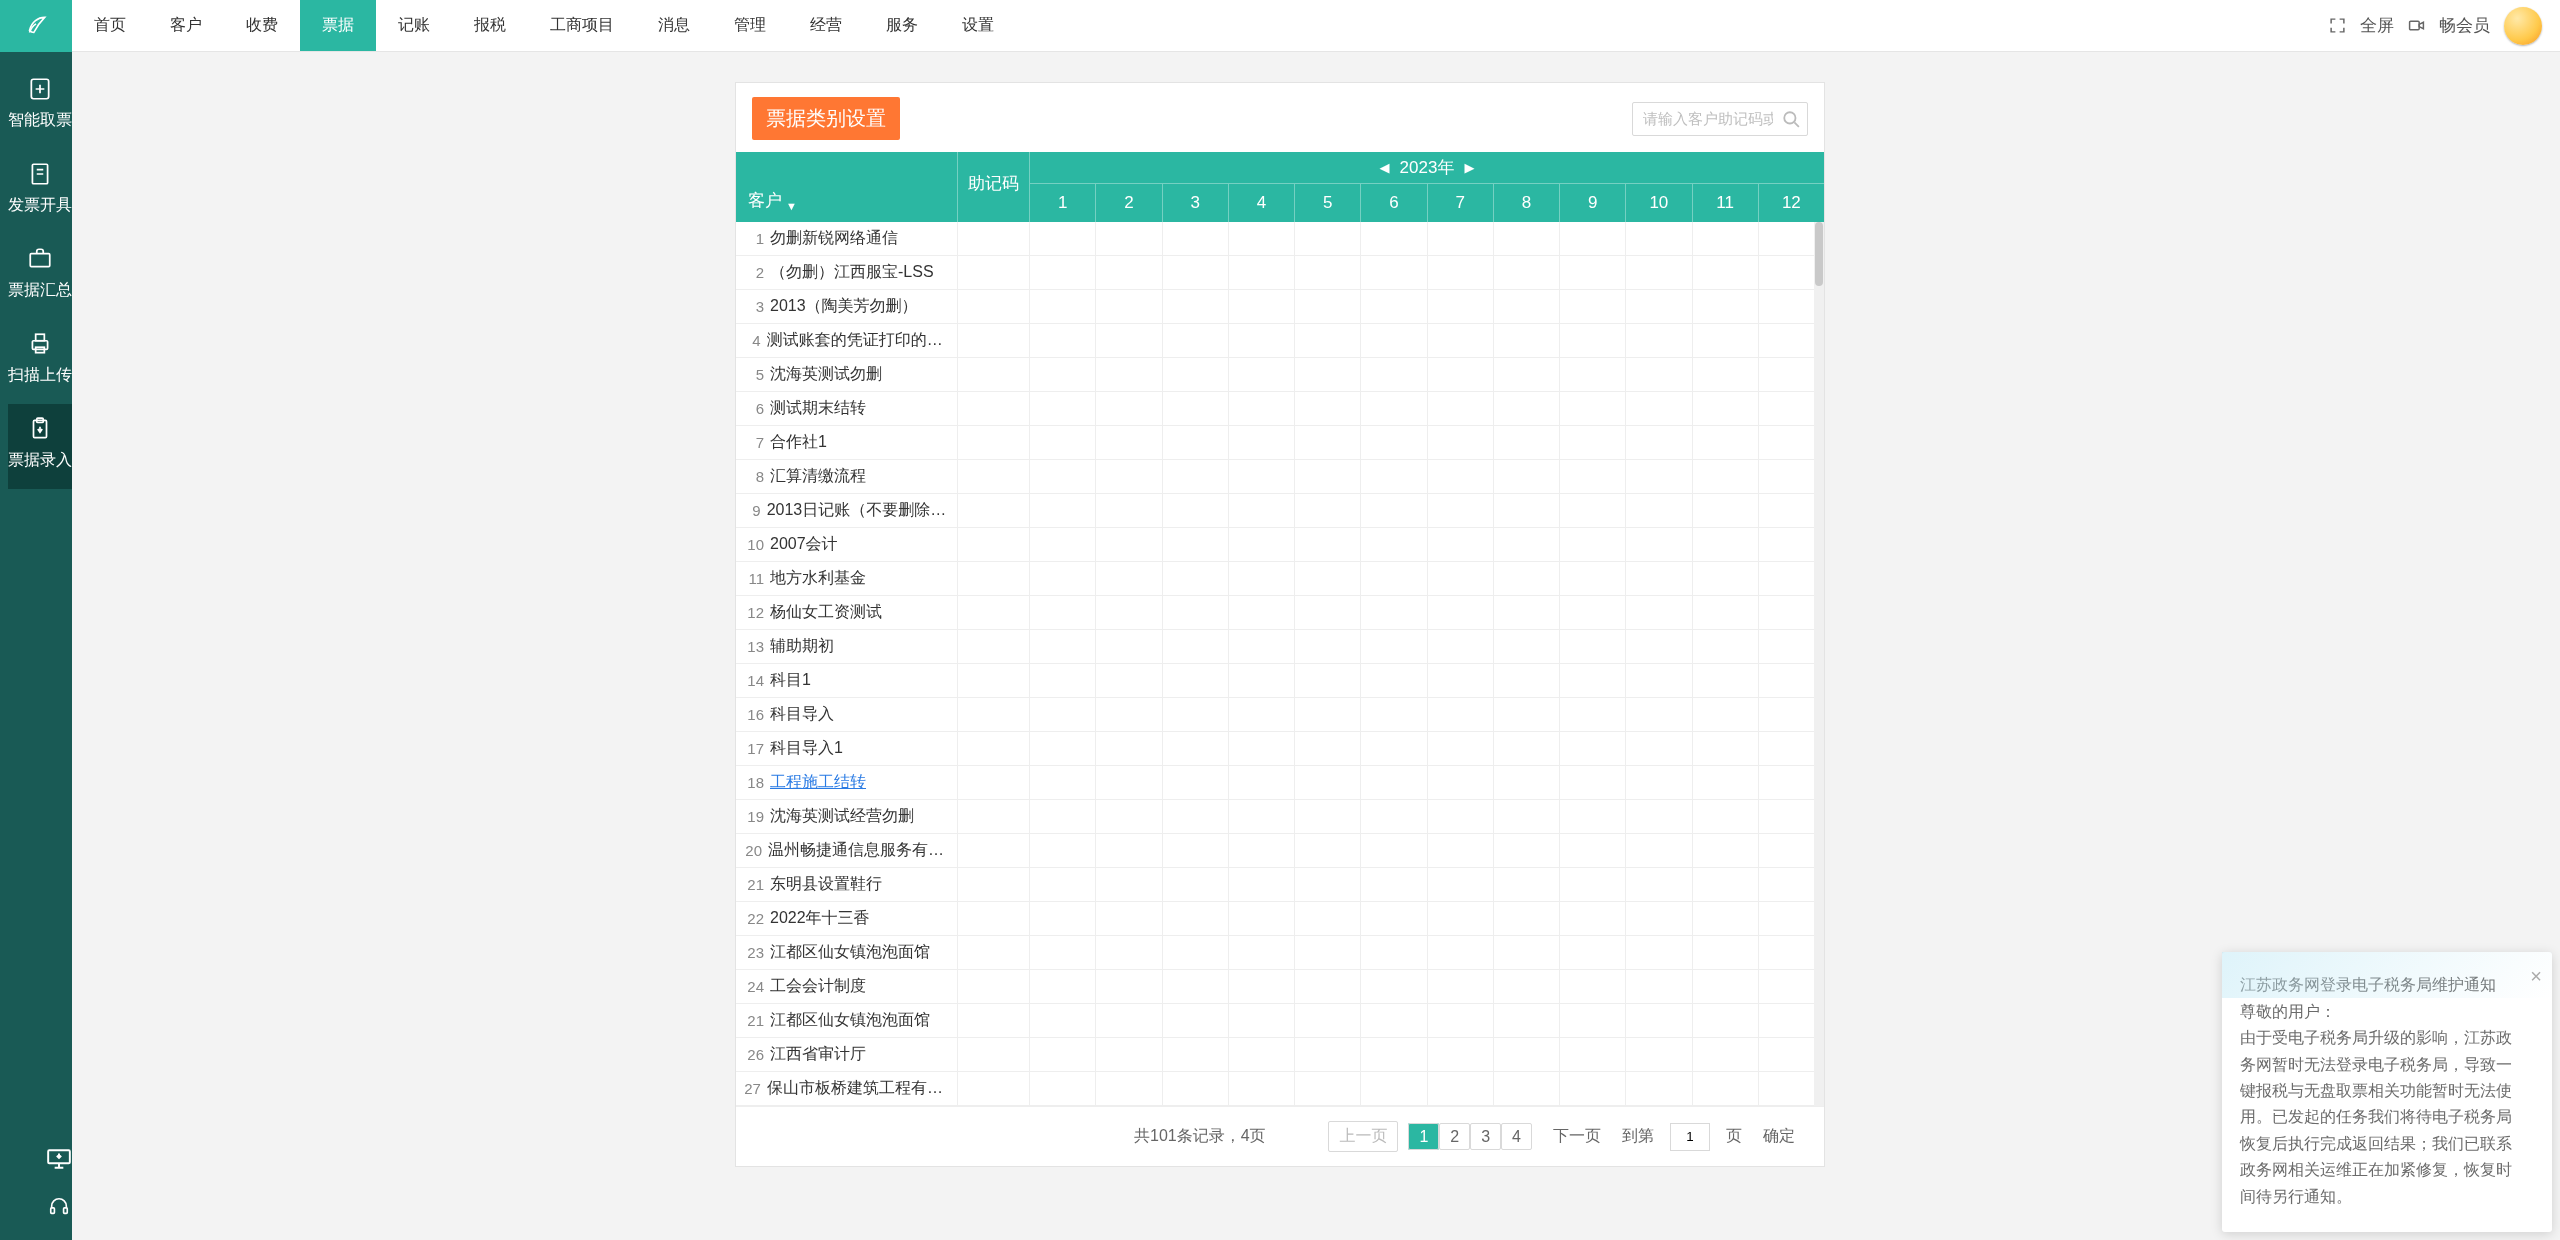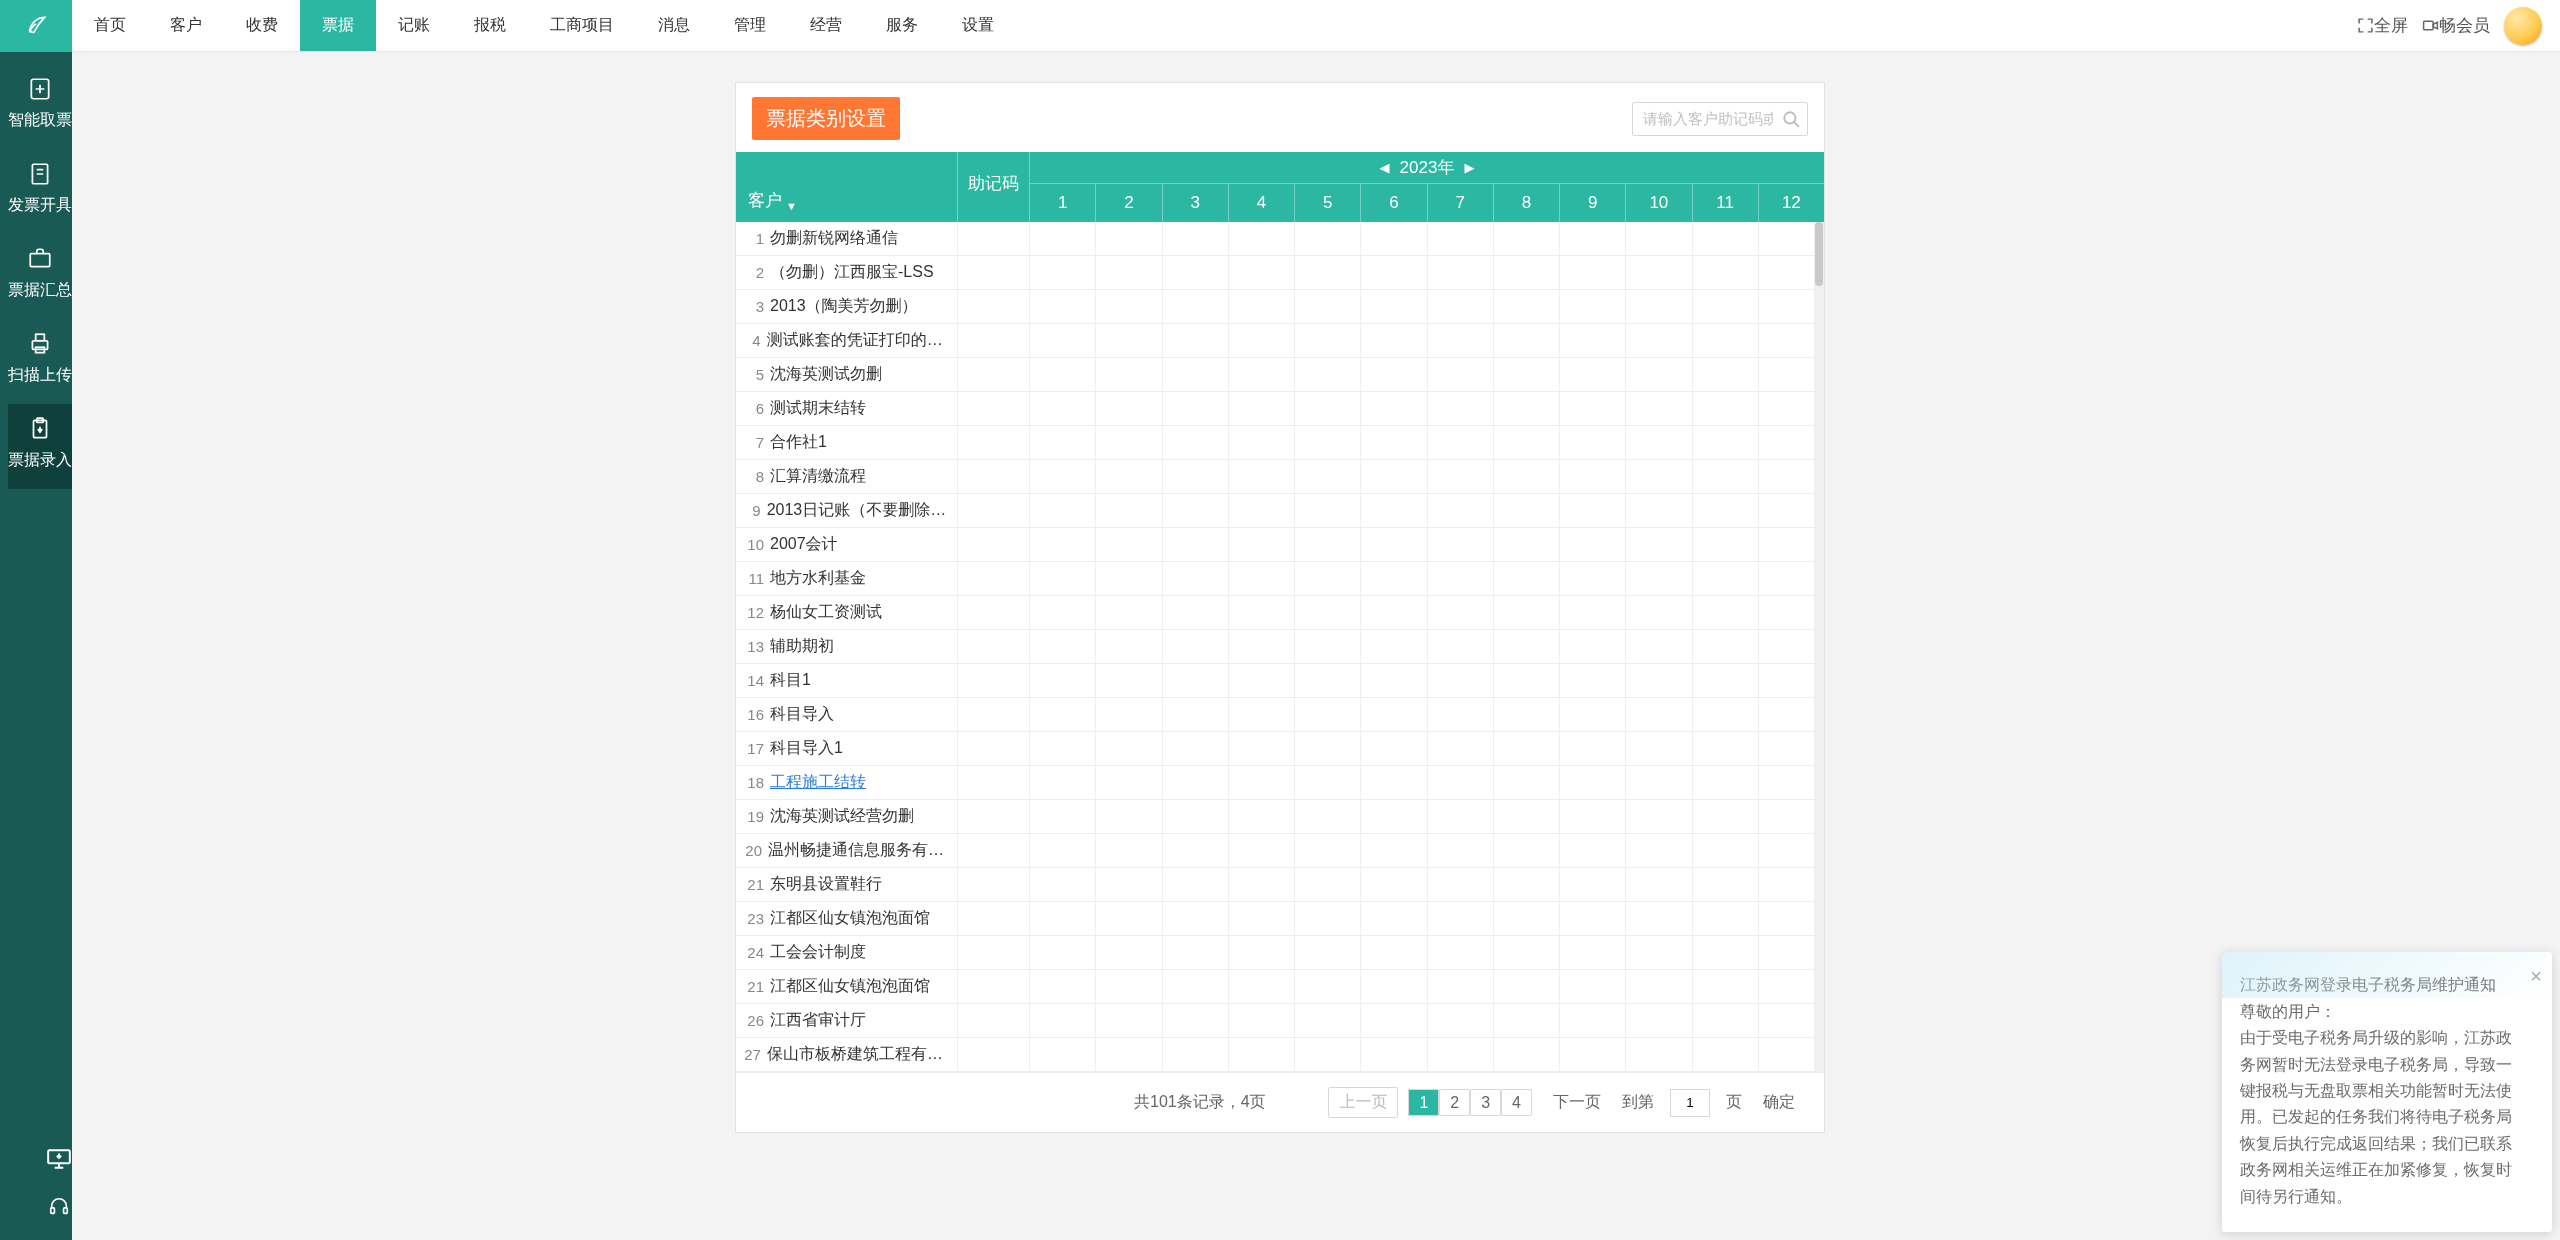--- a/index.html
+++ b/index.html
@@ -5,21 +5,21 @@
   * { margin: 0; padding: 0; box-sizing: border-box; font-family: "Microsoft YaHei", sans-serif; }
   body { background: #f3f3f3; width:2560px; height:1240px; overflow:hidden; position:relative; }
 
   .topbar { position:absolute; top:0; left:0; right:0; height:52px; background:#fff; display:flex; align-items:center; border-bottom:1px solid #e5e5e5; z-index:10;}
   .logo-slot { width:72px; height:52px; background:#2bb7a2; display:flex; align-items:center; justify-content:center;}
   .logo-slot svg { width:26px; height:26px; }
   .top-nav { display:flex; height:100%; }
   .top-nav-item { padding:8px 22px; display:flex; align-items:center; font-size:16px; color:#333; cursor:pointer; }
   .top-nav-item.active { background:#2bb7a2; color:#fff; }
   .top-right { margin-left:auto; display:flex; align-items:center; gap:14px; padding-right:18px; font-size:17px; color:#555;}
-  .top-right .tr-item { display:flex; align-items:center; gap:0; cursor:pointer;}
+  .top-right .tr-item { display:flex; align-items:center; gap:14px; cursor:pointer;}
   .avatar { width:38px; height:38px; border-radius:50%; background:radial-gradient(circle at 35% 30%, #ffe9a8, #ffc94a 60%, #f7931e); box-shadow:0 1px 2px rgba(0,0,0,.3);}
 
   .sidebar { position:absolute; top:52px; left:0; bottom:0; width:72px; background:#195a55; display:flex; flex-direction:column; align-items:flex-end; padding-top:12px; z-index:5;}
   .side-item { color:#fff; font-size:16px; text-align:center; padding:12px 0 18px; width:100%; cursor:pointer;}
   .side-item .si-icon { display:block; height:28px; margin-bottom:6px; }
   .side-item.active { background:#0e403c; }
   .side-bottom { margin-top:auto; padding-bottom:22px; display:flex; flex-direction:column; gap:26px; align-items:center;}
   .side-bottom .sb-icon { width:26px; height:22px; color:#fff; cursor:pointer;}
 
   .panel { position:absolute; left:50%; transform:translateX(-50%); top:82px; width:1090px; background:#fff; border:1px solid #e3e3e3; }
@@ -565,20 +565,39 @@
           <div class="c-m"></div>
           <div class="c-m"></div>
           <div class="c-m"></div>
           <div class="c-m"></div>
           <div class="c-m"></div>
           <div class="c-m"></div>
           <div class="c-m"></div>
         </div>
         <div class="row">
           <div class="c-cust">
+            <span class="rn">22</span>
+            <span class="nm">2022年十三香</span>
+          </div>
+          <div class="c-mnemo"></div>
+          <div class="c-m"></div>
+          <div class="c-m"></div>
+          <div class="c-m"></div>
+          <div class="c-m"></div>
+          <div class="c-m"></div>
+          <div class="c-m"></div>
+          <div class="c-m"></div>
+          <div class="c-m"></div>
+          <div class="c-m"></div>
+          <div class="c-m"></div>
+          <div class="c-m"></div>
+          <div class="c-m"></div>
+        </div>
+        <div class="row">
+          <div class="c-cust">
             <span class="rn">23</span>
             <span class="nm">江都区仙女镇泡泡面馆</span>
           </div>
           <div class="c-mnemo"></div>
           <div class="c-m"></div>
           <div class="c-m"></div>
           <div class="c-m"></div>
           <div class="c-m"></div>
           <div class="c-m"></div>
           <div class="c-m"></div>

